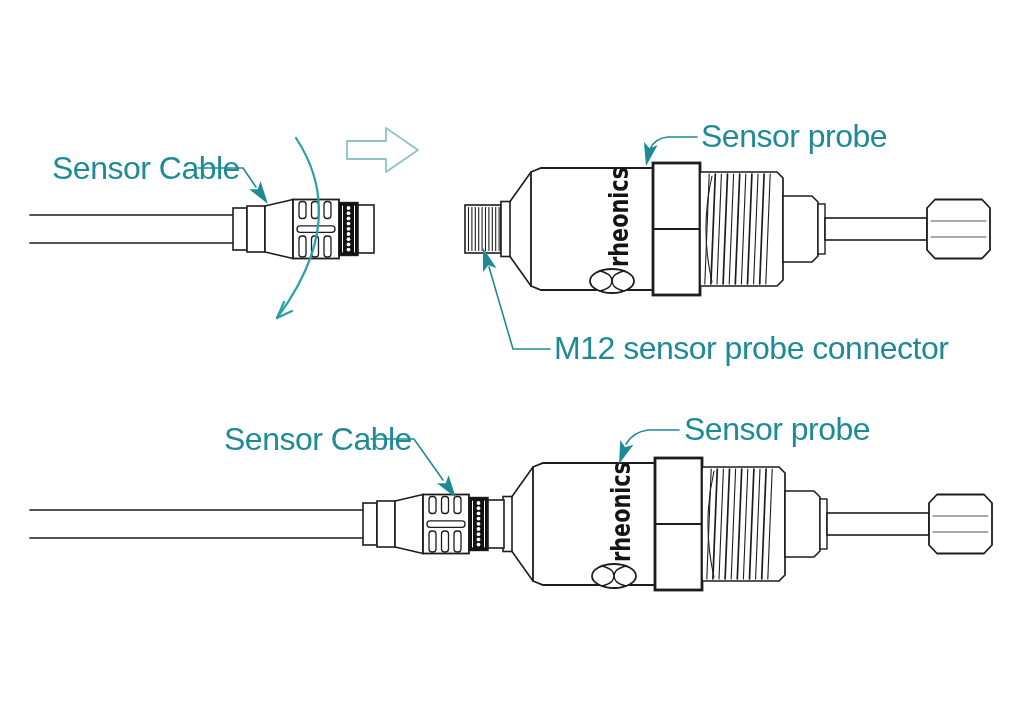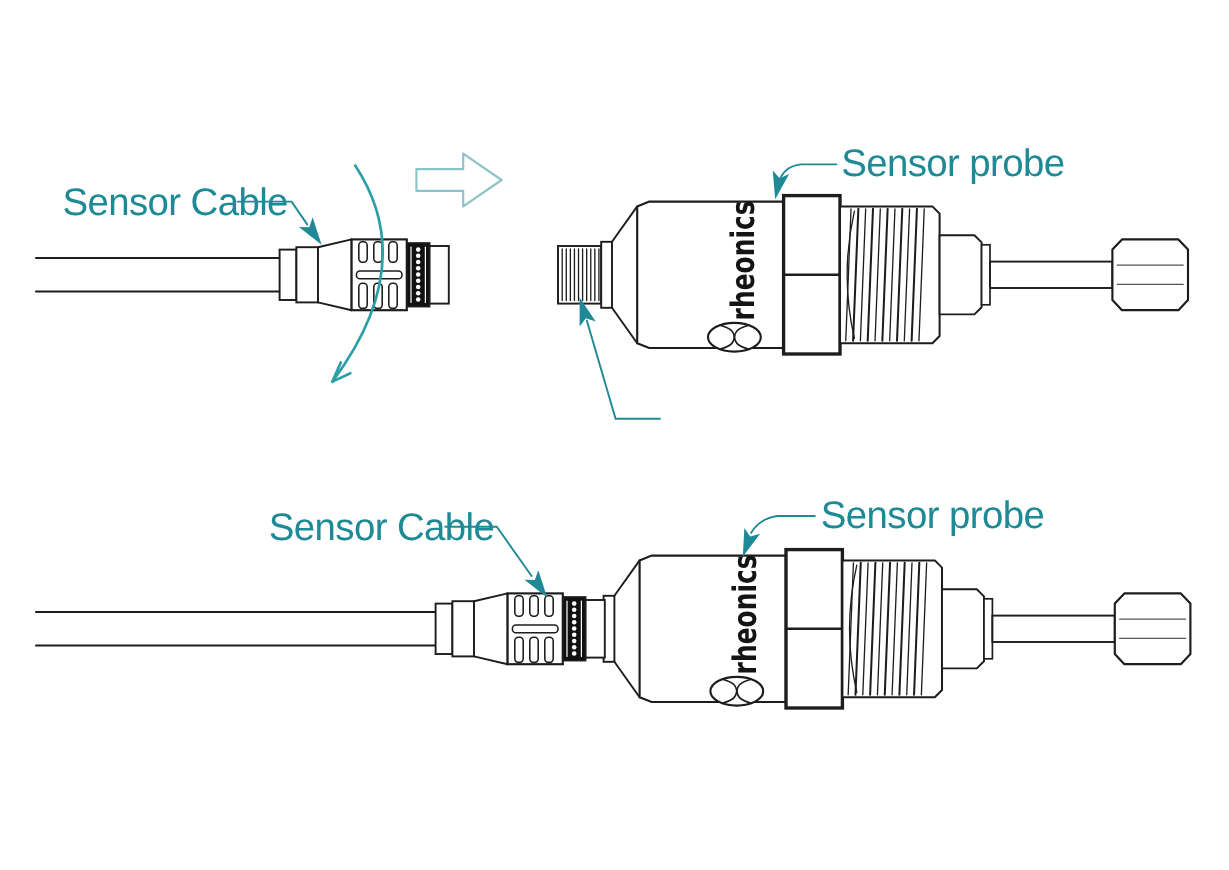--- a/index.html
+++ b/index.html
@@ -164,15 +164,16 @@
         <polygon points="483,248 496.4186825003642,267.94840745409067 488.2451483827259,265.15610732197683 483.0304159168817,272.041611320209" fill="#1e8a96" stroke="none"></polygon>
         <path d="M371 439 H414 L443 480" fill="none" stroke="#1e8a96" stroke-width="1.6" stroke-linecap="round"></path>
         <polygon points="456,498 437.073677653903,483.1745380358105 445.71003873186226,483.3044123254555 448.54180627394885,475.14446792689586" fill="#1e8a96" stroke="none"></polygon>
         <path d="M679 430 H648 Q633 432 626 444" fill="none" stroke="#1e8a96" stroke-width="1.6" stroke-linecap="round"></path>
         <polygon points="619,464 620.288614950989,439.9929287186444 625.1358413712625,447.1419143831008 633.4443116419917,444.7812107252038" fill="#1e8a96" stroke="none"></polygon>
       </g>
   </svg>
 
   <div class="lbl" style="left:52px;top:154px;">Sensor Cable</div>
   <div class="lbl" style="left:701px;top:122px;">Sensor probe</div>
+  <div class="lbl" style="left:554px;top:334px;">M12 sensor probe connector</div>
   <div class="lbl" style="left:224px;top:425px;">Sensor Cable</div>
   <div class="lbl" style="left:684px;top:415px;">Sensor probe</div>
 </div>
 
 </body></html>

